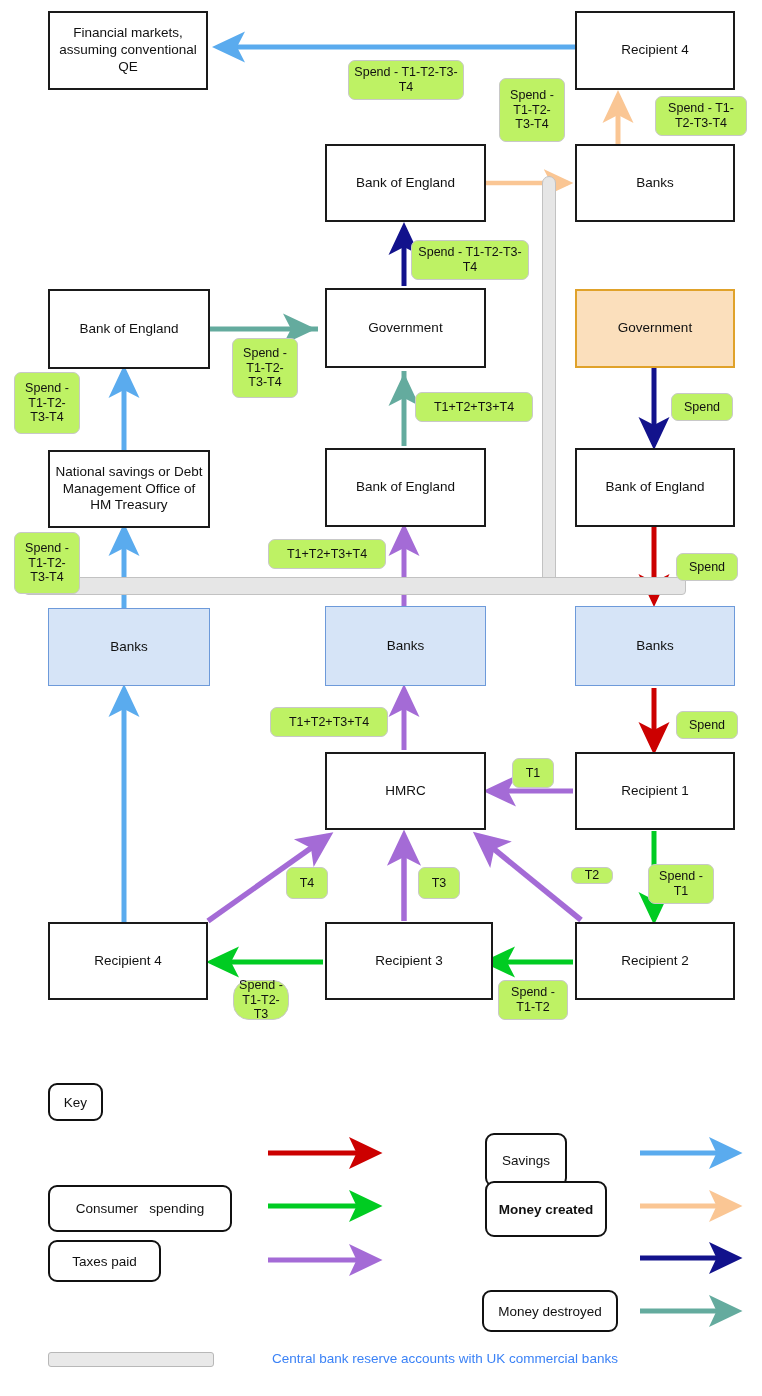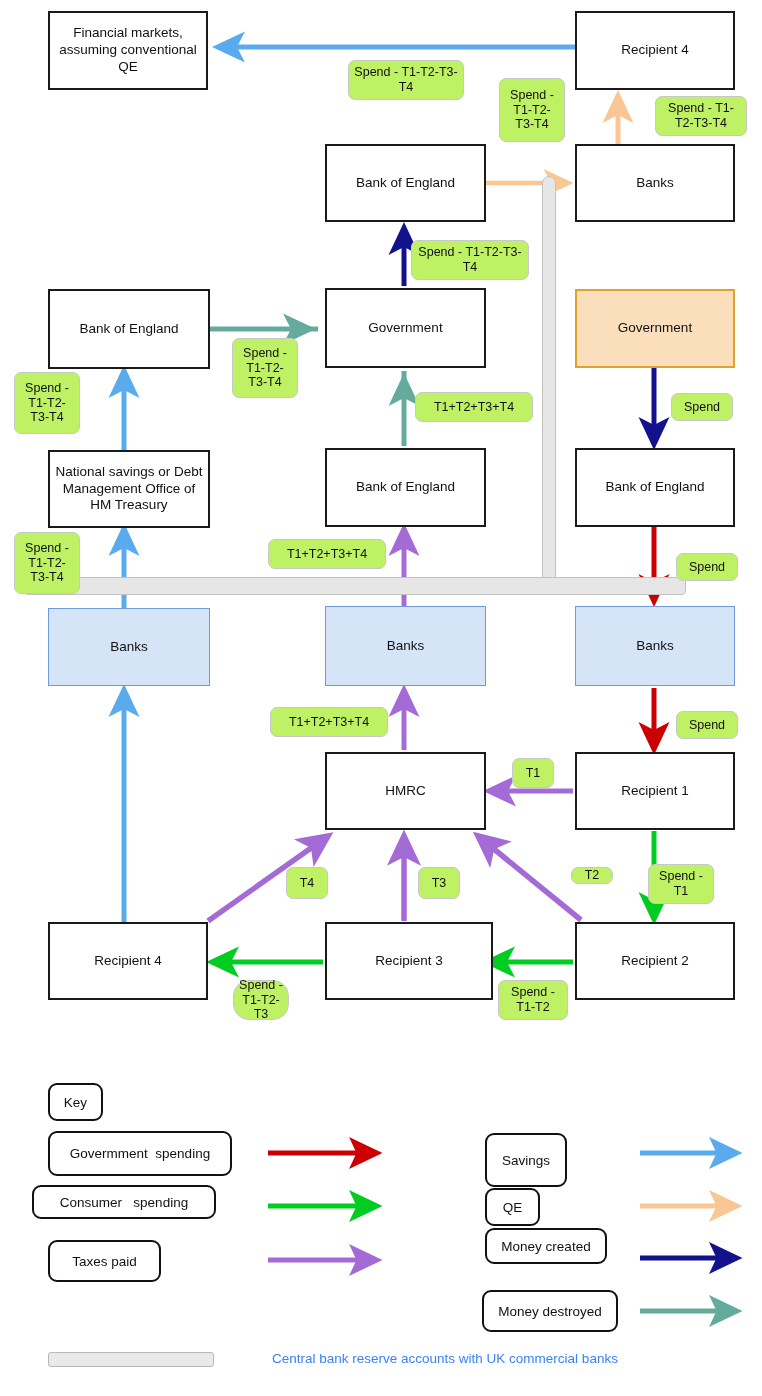--- a/index.html
+++ b/index.html
@@ -222,32 +222,30 @@
 
   <div class="elabel" style="left:571px;top:867px;width:42px;height:17px;">T2</div>
 
   <div class="elabel" style="left:418px;top:867px;width:42px;height:32px;">T3</div>
 
   <div class="elabel" style="left:286px;top:867px;width:42px;height:32px;">T4</div>
 
   <div class="keybox" style="left:48px;top:1083px;width:55px;height:38px;">
     <span>Key</span></div>
 
-  <div class="keybox" style="left:48px;top:1131px;width:184px;height:45px;">
-    <span>Govermment  spending</span></div>
-  <div class="keybox" style="left:32px;top:1185px;width:184px;height:34px;">
+  <div class="keybox" style="left:48px;top:1185px;width:184px;height:47px;">
     <span>Consumer   spending</span></div>
   <div class="keybox" style="left:48px;top:1240px;width:113px;height:42px;">
     <span>Taxes paid</span></div>
 
   <div class="keybox" style="left:485px;top:1133px;width:82px;height:54px;">
     <span>Savings</span></div>
   <div class="keybox" style="left:485px;top:1188px;width:55px;height:38px;">
     <span>QE</span></div>
-  <div class="keybox" style="left:485px;top:1228px;width:122px;height:36px;">
+  <div class="keybox" style="left:485px;top:1181px;width:122px;height:56px;font-weight:bold;">
     <span>Money created</span></div>
   <div class="keybox" style="left:482px;top:1290px;width:136px;height:42px;">
     <span>Money destroyed</span></div>
 
   <svg id="legend-arrows" style="position:absolute;left:0;top:0;width:762px;height:1396px;pointer-events:none;z-index:5;" viewBox="0 0 762 1396">
     <defs>
       <marker id="kRed" markerWidth="7" markerHeight="7" refX="5.2" refY="3.5" orient="auto">
           <path d="M0,0.3 L6.7,3.5 L0,6.7 L1.5,3.5 Z" fill="#cc0000"></path>
         </marker>
       <marker id="kGreen" markerWidth="7" markerHeight="7" refX="5.2" refY="3.5" orient="auto">

